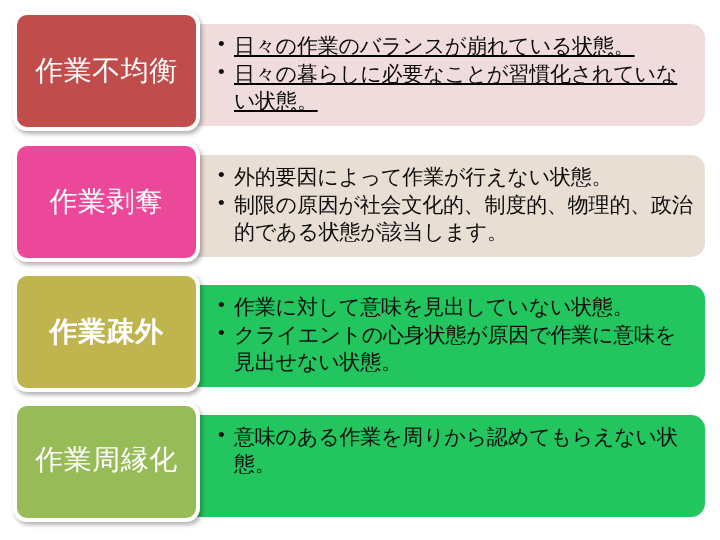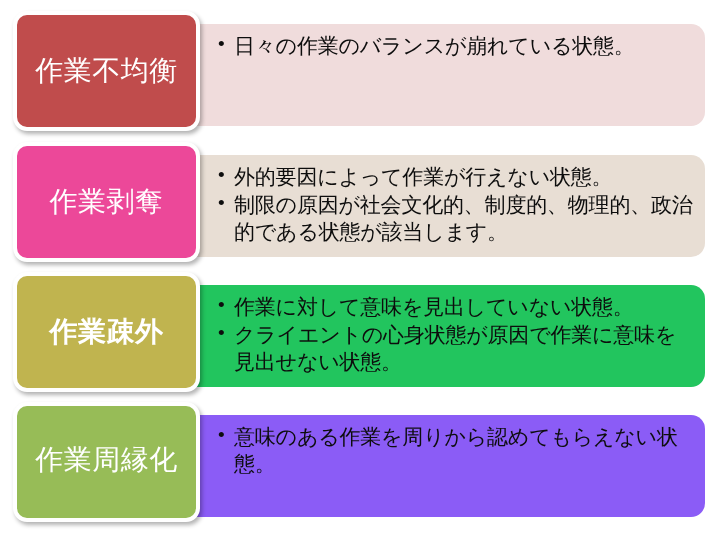--- a/index.html
+++ b/index.html
@@ -95,23 +95,24 @@
   #row-1 { top: 142px; text-decoration: underline; }
   #row-2 { top: 272px; }
   #row-3 { top: 402px; }
 </style>
 </head>
 <body>
 
 <div id="diagram">
 
   <div class="row" id="row-0">
-    <div class="desc-panel" style="background: rgb(240, 220, 220);">
+    <div class="desc-panel" style="background: rgb(240, 220, 220); text-decoration: underline;">
       <ul class="bullets">
         <li>日々の作業のバランスが崩れている状態。</li>
+        <li>日々の暮らしに必要なことが習慣化されていない状態。</li>
       </ul>
     </div>
     <div class="label-chip" style="background: rgb(192, 76, 76);">
       <span class="chip-text">作業不均衡</span>
     </div>
   </div>
 
   <div class="row" id="row-1">
     <div class="desc-panel" style="background: rgb(232, 222, 212);">
       <ul class="bullets">
@@ -130,21 +131,21 @@
         <li>作業に対して意味を見出していない状態。</li>
         <li>クライエントの心身状態が原因で作業に意味を見出せない状態。</li>
       </ul>
     </div>
     <div class="label-chip" style="background: rgb(192, 180, 79); font-weight: bold;">
       <span class="chip-text">作業疎外</span>
     </div>
   </div>
 
   <div class="row" id="row-3">
-    <div class="desc-panel" style="background: #8b5cf6;">
+    <div class="desc-panel" style="background: #22c55e;">
       <ul class="bullets">
         <li>意味のある作業を周りから認めてもらえない状態。</li>
       </ul>
     </div>
     <div class="label-chip" style="background: rgb(151, 188, 87); font-family: Liberation Mono, monospace;">
       <span class="chip-text">作業周縁化</span>
     </div>
   </div>
 
 </div>

